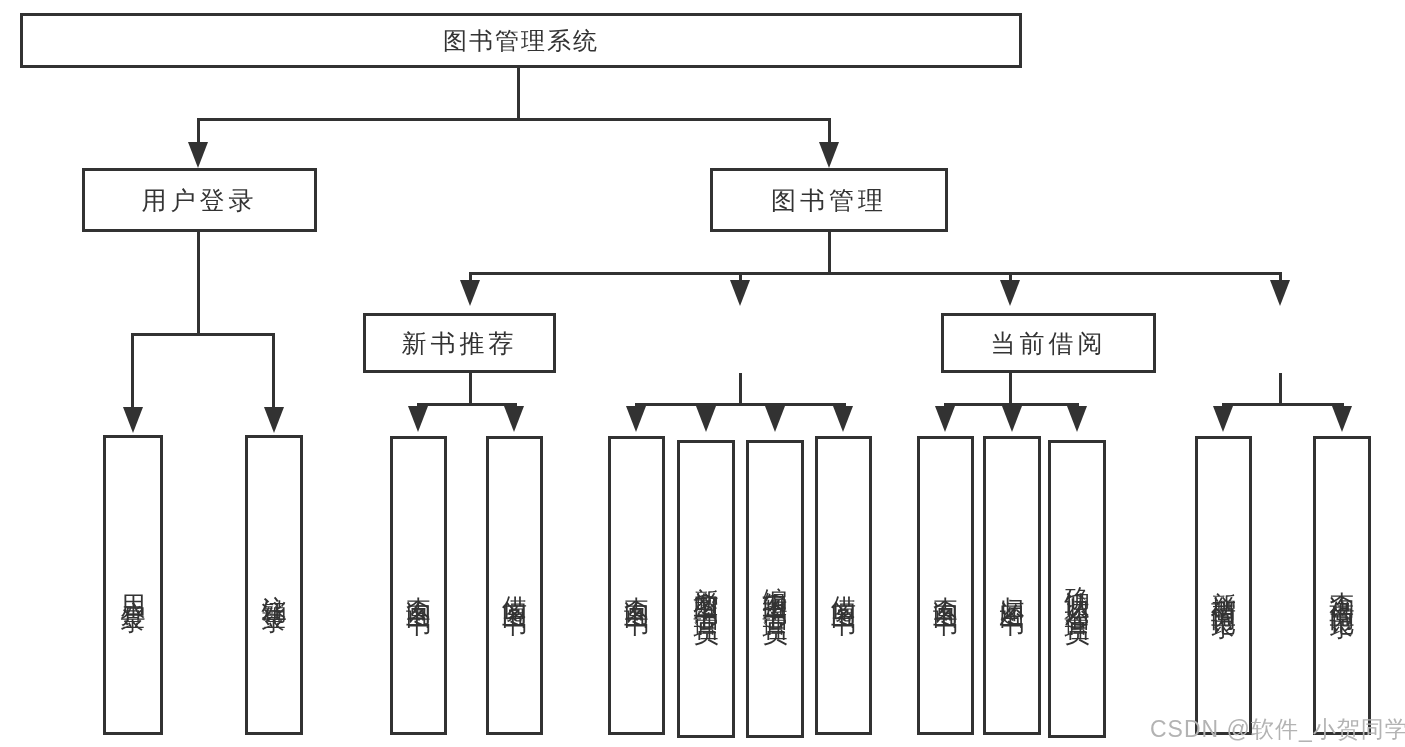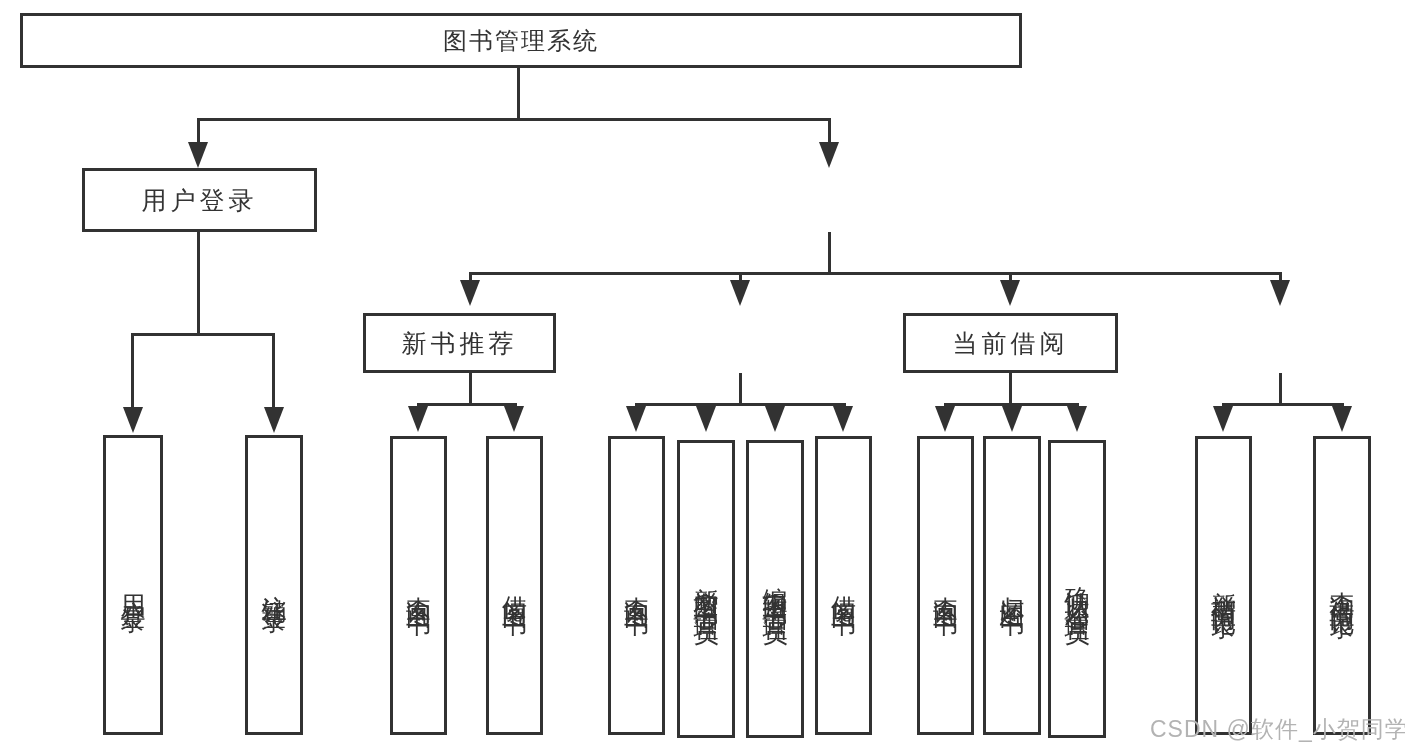--- a/index.html
+++ b/index.html
@@ -74,25 +74,28 @@
   <div class="ar" style="left:1213px;top:406px;"></div>
   <div class="ar" style="left:1332px;top:406px;"></div>
 
   <div class="bx h root" style="left:20px;top:13px;width:1002px;height:55px;">
     <span>图书管理系统</span>
   </div>
 
   <div class="bx h" style="left:82px;top:168px;width:235px;height:64px;">
     <span>用户登录</span>
   </div>
+  <div class="bx h" style="left:710px;top:168px;width:238px;height:64px;">
+    <span>图书管理</span>
+  </div>
 
   <div class="bx h" style="left:363px;top:313px;width:193px;height:60px;">
     <span>新书推荐</span>
   </div>
-  <div class="bx h" style="left:903px;top:313px;width:215px;height:60px;">
+  <div class="bx h" style="left:941px;top:313px;width:215px;height:60px;">
     <span>当前借阅</span>
   </div>
 
   <div class="bx v" style="left:103px;top:435px;width:60px;height:300px;">
     <span>用户登录</span>
   </div>
   <div class="bx v" style="left:245px;top:435px;width:58px;height:300px;">
     <span>注销登录</span>
   </div>
 

